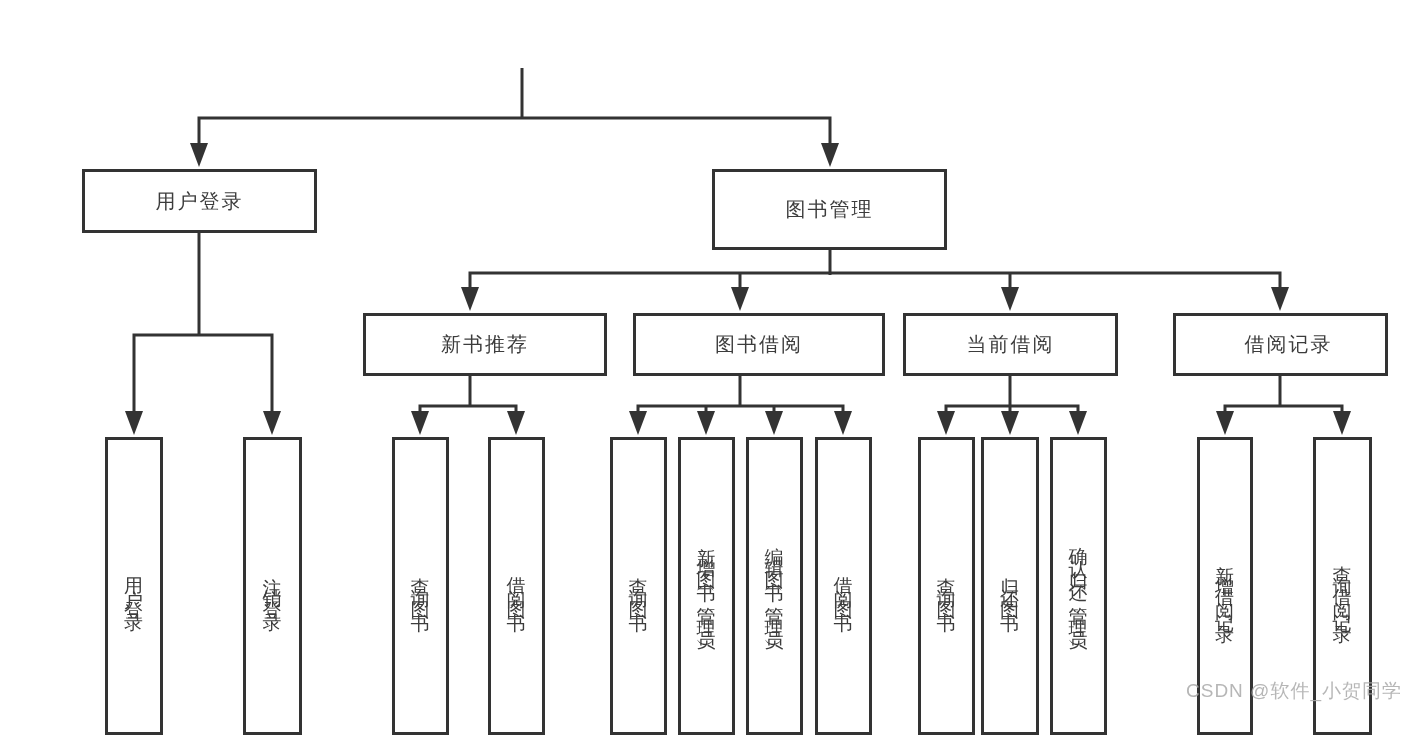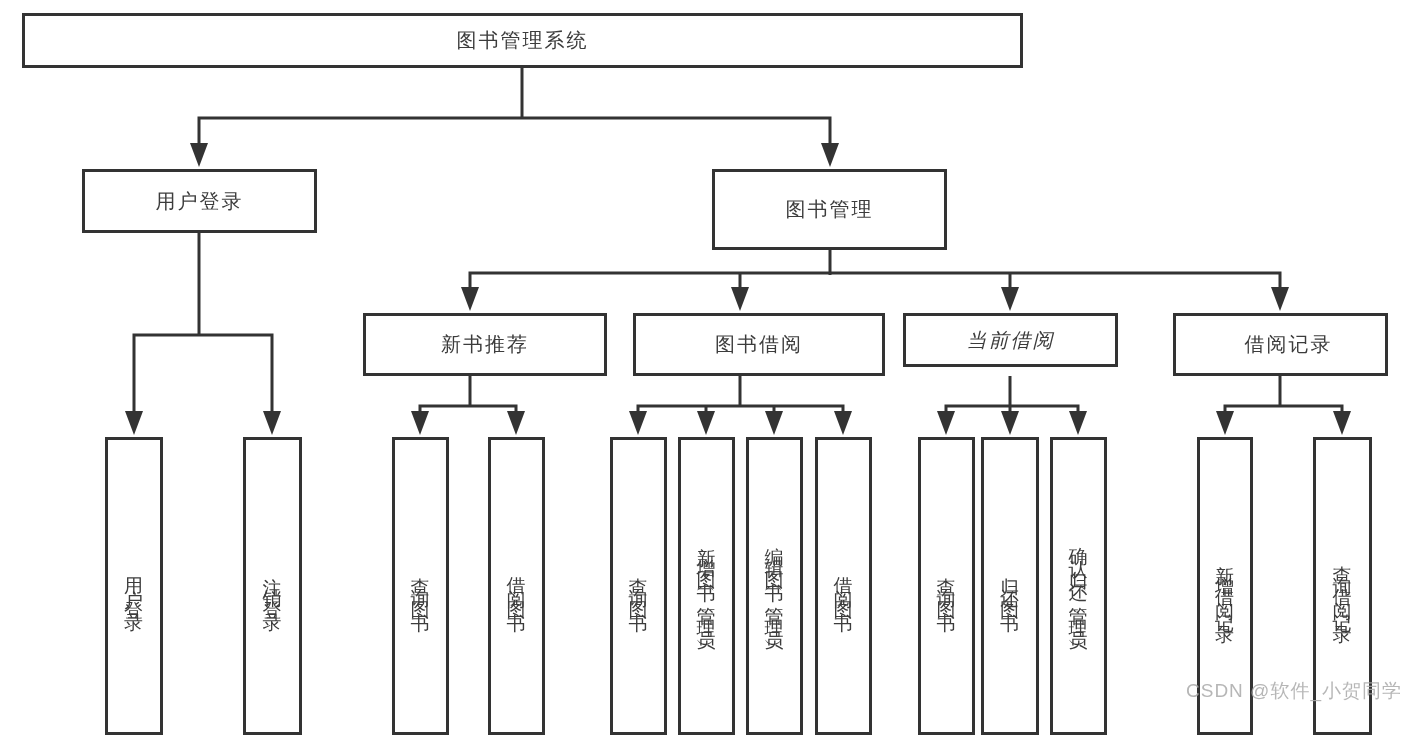--- a/index.html
+++ b/index.html
@@ -89,28 +89,27 @@
       <polygon points="765,411 783,411 774,435"></polygon>
       <polygon points="834,411 852,411 843,435"></polygon>
       <polygon points="937,411 955,411 946,435"></polygon>
       <polygon points="1001,411 1019,411 1010,435"></polygon>
       <polygon points="1069,411 1087,411 1078,435"></polygon>
       <polygon points="1216,411 1234,411 1225,435"></polygon>
       <polygon points="1333,411 1351,411 1342,435"></polygon>
     </g>
   </svg>
 
-  <div class="hbox" style="left:22px;top:13px;width:1001px;height:55px;">图书管理系统</div>
 
   <div class="hbox" style="left:82px;top:169px;width:235px;height:64px;">用户登录</div>
   <div class="hbox" style="left:712px;top:169px;width:235px;height:81px;">图书管理</div>
 
   <div class="hbox" style="left:363px;top:313px;width:244px;height:63px;">新书推荐</div>
   <div class="hbox" style="left:633px;top:313px;width:252px;height:63px;">图书借阅</div>
-  <div class="hbox" style="left:903px;top:313px;width:215px;height:54px;font-style:italic;">当前借阅</div>
+  <div class="hbox" style="left:903px;top:313px;width:215px;height:63px;">当前借阅</div>
   <div class="hbox" style="left:1173px;top:313px;width:215px;height:63px;padding-left:16px;">借阅记录</div>
 
   <div class="vbox" style="left:105px;width:58px;">
     <span class="vlabel">用户登录</span>
   </div>
   <div class="vbox" style="left:243px;width:59px;">
     <span class="vlabel">注销登录</span>
   </div>
 
   <div class="vbox" style="left:392px;width:57px;">

